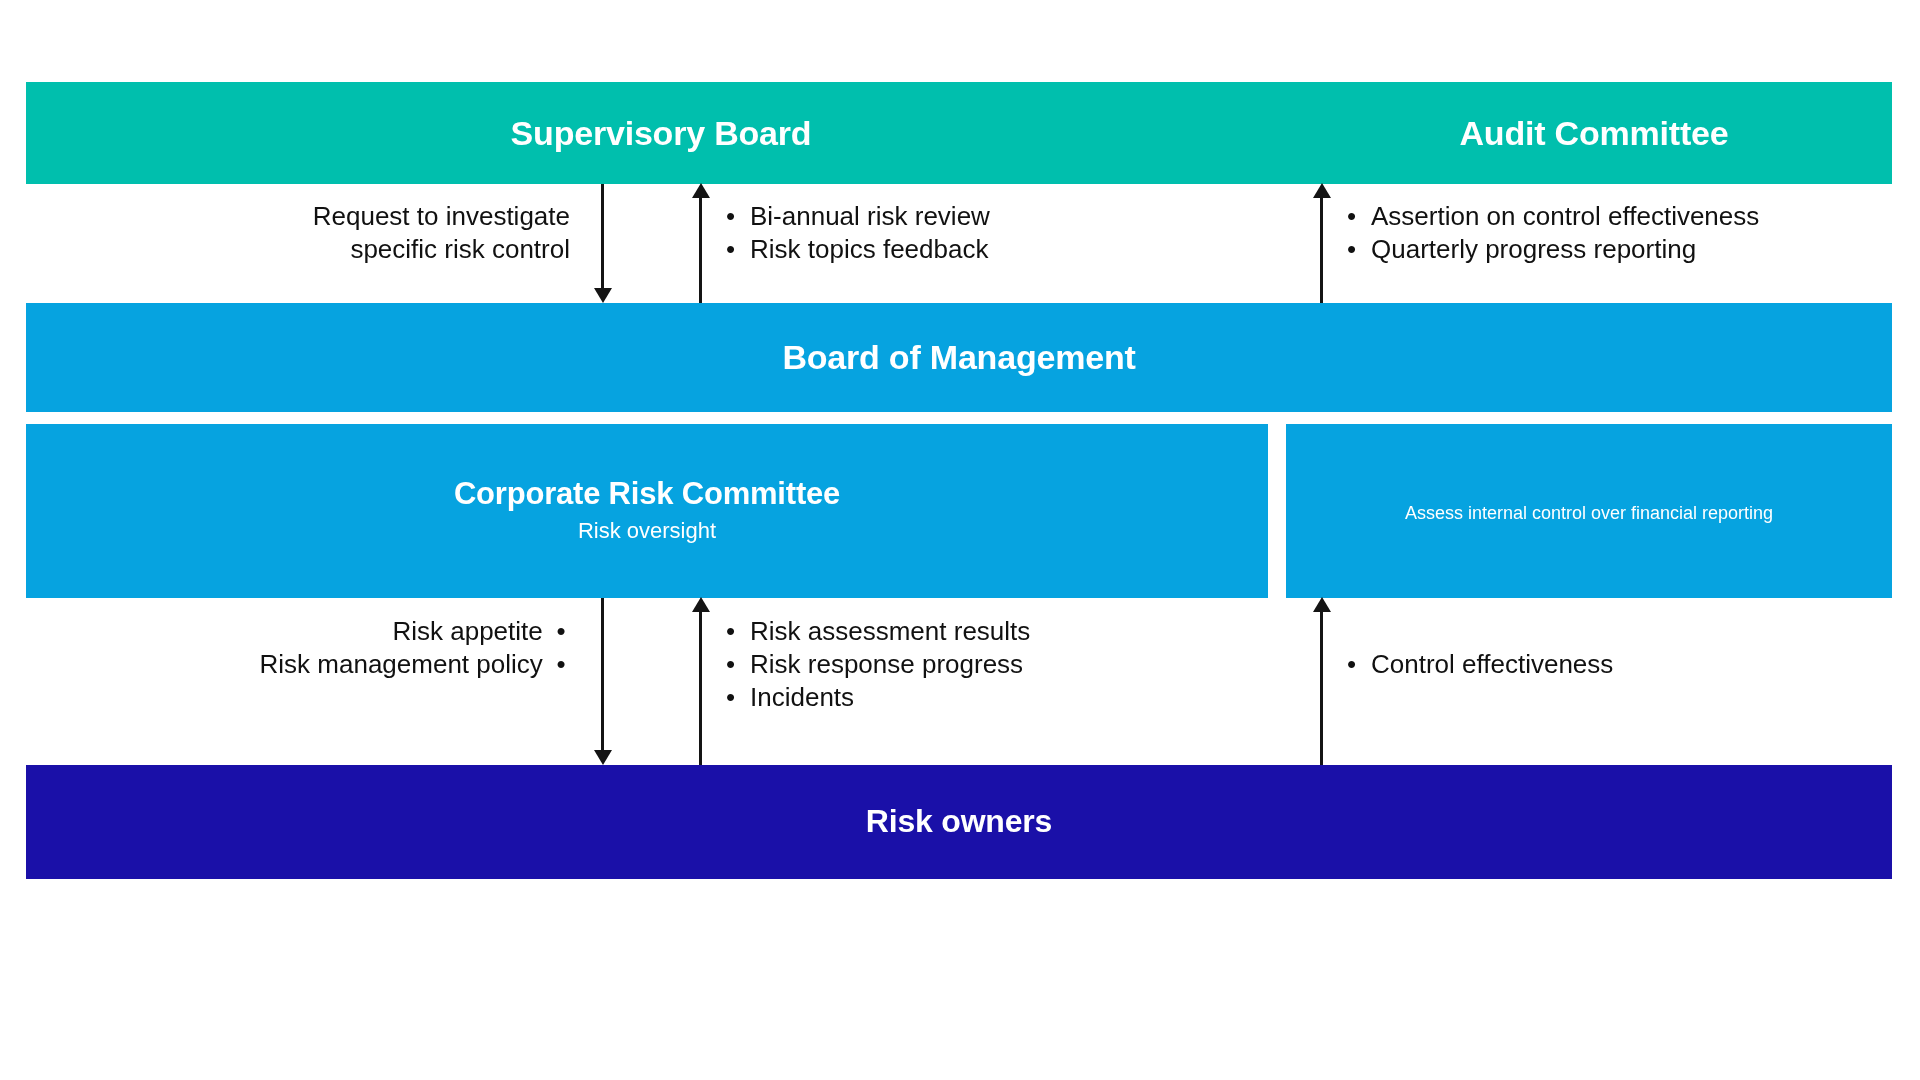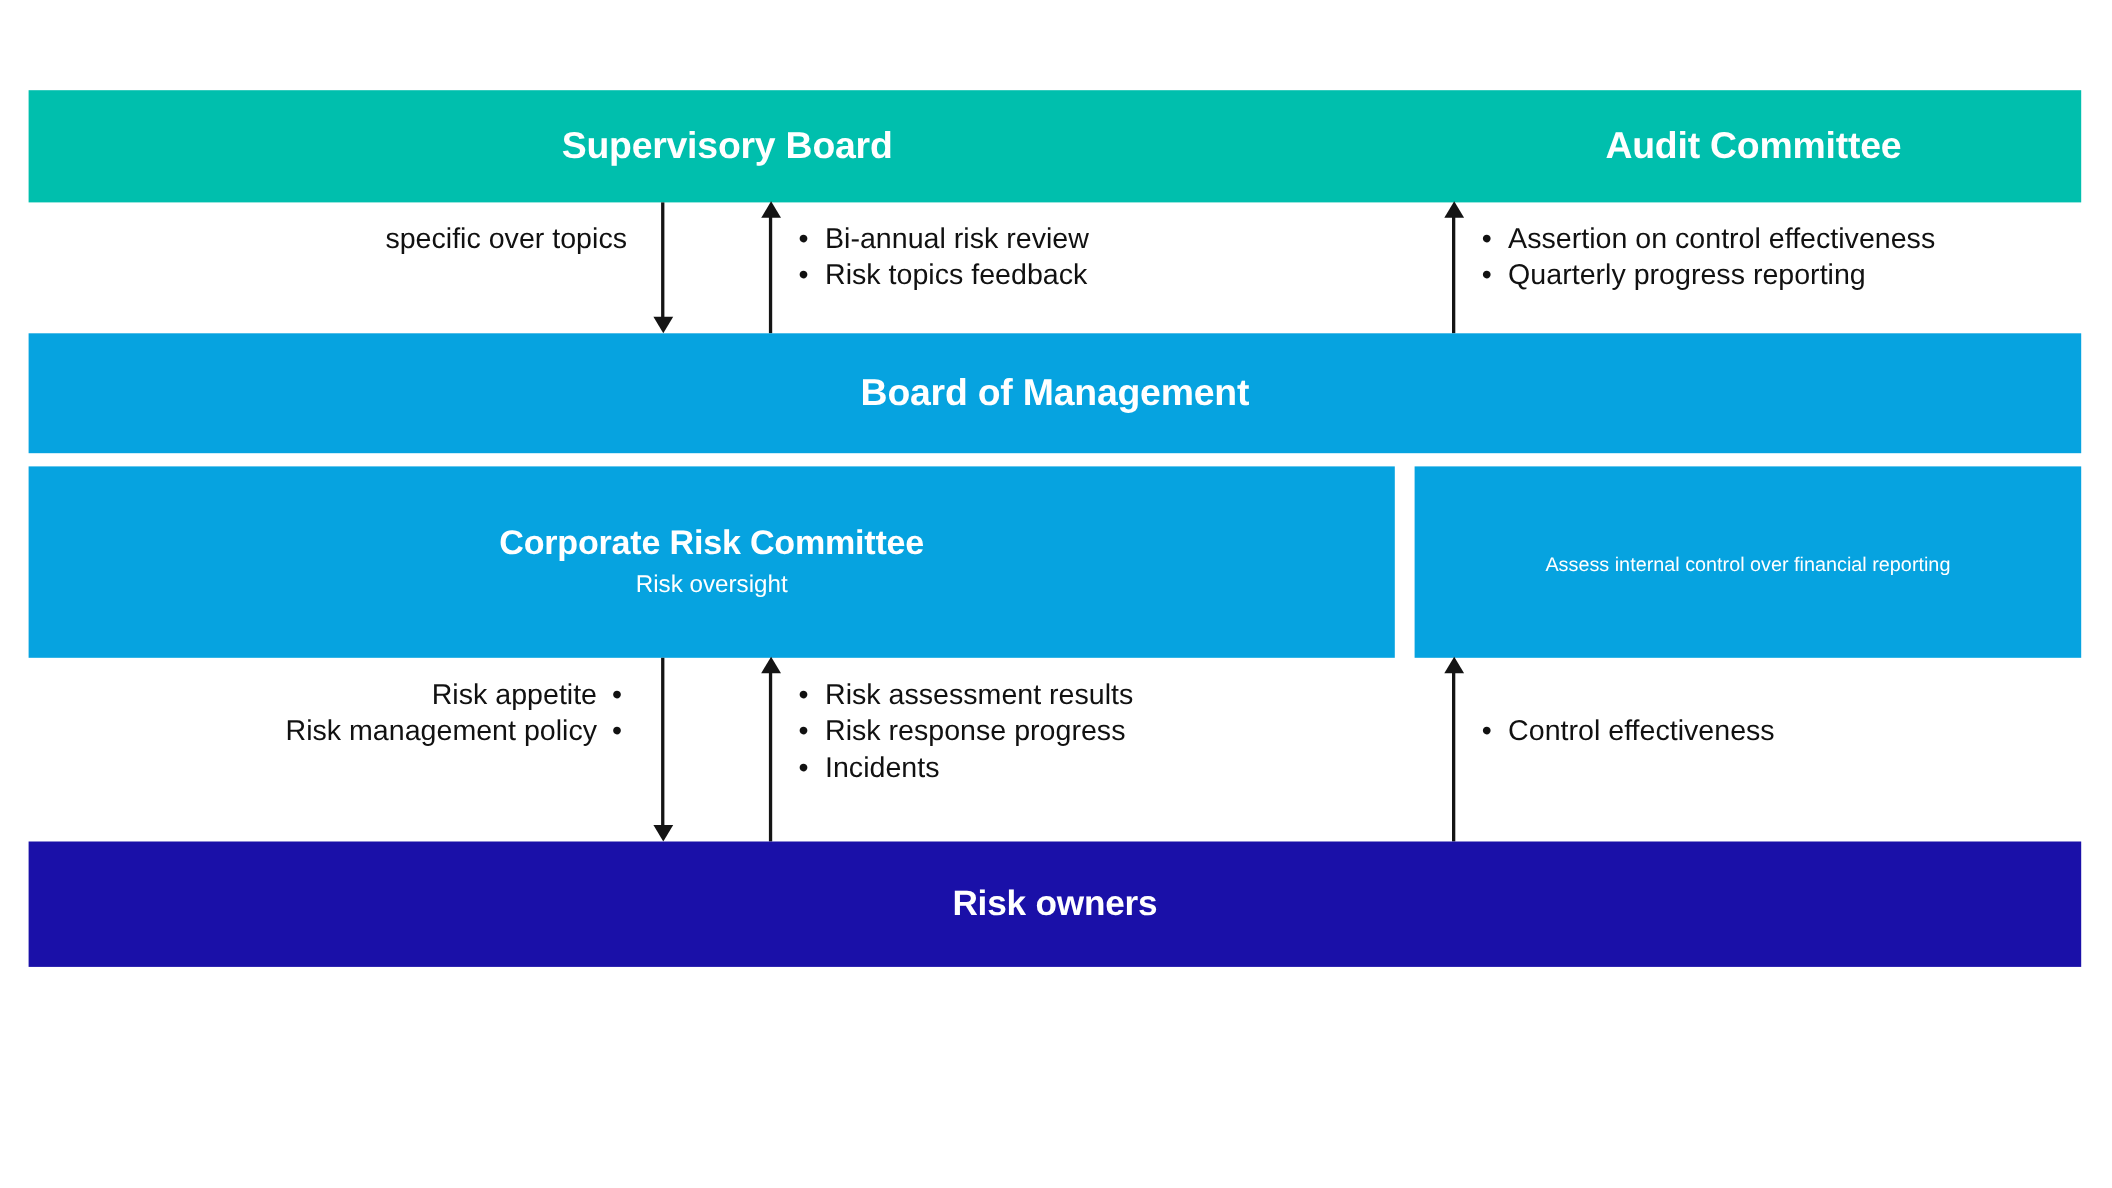--- a/index.html
+++ b/index.html
@@ -196,21 +196,22 @@
     <div class="head"></div>
   </div>
   <div class="arrow up arr-sb-up">
     <div class="head"></div>
   </div>
   <div class="arrow up arr-ac-up">
     <div class="head"></div>
   </div>
 
   <div class="note note-right note-sb-request">
-    <div class="line">specific over topics</div>
+    <div class="line">Request to investigate</div>
+    <div class="line">specific risk control</div>
   </div>
 
   <div class="note note-left note-sb-bullets">
     <ul>
       <li>
         <span class="bullet">•</span>
         <span>Bi-annual risk review</span>
       </li>
       <li>
         <span class="bullet">•</span>

